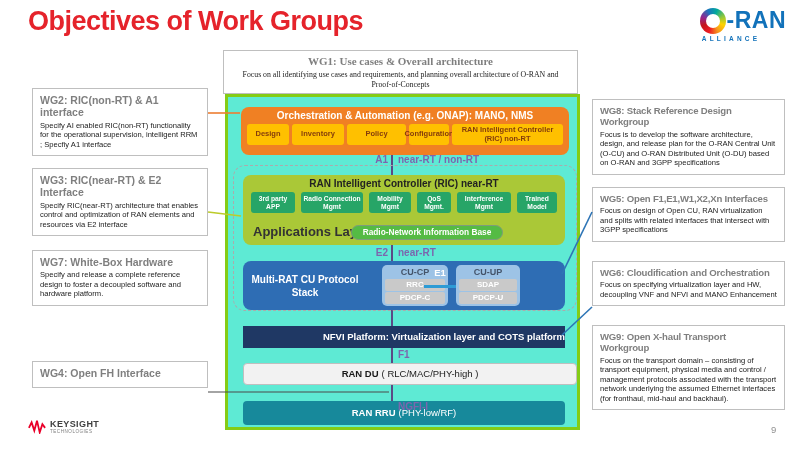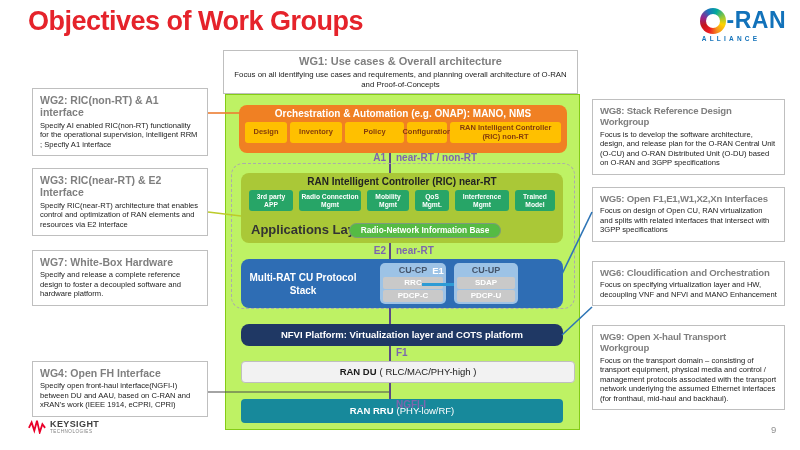--- a/index.html
+++ b/index.html
@@ -24,29 +24,29 @@
   .ks-text .ks-sub  { font-size:4.6px; color:#808080; letter-spacing:0.5px; }
   .pagenum { position:absolute; left:771px; top:424px; font-size:9.5px; color:#909090; }
 
   
   .wgbox { position:absolute; background:#fff; border:1px solid #BFBFBF; padding:5px 7px 6px; }
   .wg-t { font-size:10.5px; font-weight:bold; color:#7F7F7F; line-height:1.18; margin-bottom:2px; }
   .wg-b { font-size:7.6px; color:#1a1a1a; line-height:1.25; }
   .wg-left  { left:32px;  width:176px; }
   .wg-right { left:592px; width:193px; }
   .wg-right .wg-t { font-size:9.6px; letter-spacing:-0.2px; }
-  #wg1 { left:223px; top:50px; width:355px; text-align:center; padding:4px 8px; }
+  #wg1 { left:223px; top:50px; width:355px; text-align:center; padding:4px 8px;font-family:Liberation Serif, serif; }
   #wg1 .wg-t { font-size:11px; }
   #wg1 .wg-b { font-size:7.8px; }
   #wg2 { top:88px; }  #wg3 { top:168px; } #wg7 { top:250px; } #wg4 { top:361px; }
   #wg8 { top:99px; }  #wg5 { top:187px; } #wg6 { top:261px; } #wg9 { top:325px; }
 
   
   .diagram { position:absolute; left:225px; top:94px; width:355px; height:336px;
-             background:#bef264; border:1px solid #84cc16; }
+             background:#5eead4; border:3px solid #84cc16; }
   .vline { position:absolute; left:163px; top:58px; width:2px; height:248px;
            background:#5B4A85; z-index:0; }
   .iface { position:absolute; font-size:10px; font-weight:bold; color:#7C66AE; z-index:2; }
   .if-l { left:128px; width:32px; text-align:right; }
   .if-r { left:170px; }
 
   .orch { position:absolute; left:13px; top:10px; width:328px; height:48px;
           background:#F08023; border-radius:8px; z-index:1; }
   .orch-t { text-align:center; color:#fff; font-weight:bold; font-size:10px; margin-top:3px; }
   .orch-chips { display:flex; gap:3px; padding:3px 6px 0; }
@@ -83,22 +83,22 @@
               padding:1px 3px; text-align:center; }
   #cucp { left:115px; width:66px;margin-left:24px; } #cuup { left:213px; width:64px; }
   .cu-h { font-size:9px; font-weight:bold; color:#44546A; line-height:12px; }
   .cu-chip { background:#C9C9C9; color:#fff; font-weight:bold; font-size:8px; height:12px;
              line-height:12px; border-radius:2px; margin-top:1px; }
   .e1 { position:absolute; left:183px; top:6px; width:28px; text-align:center;
         color:#fff; font-weight:bold; font-size:9.5px; }
   .cu-link { position:absolute; left:181px; top:24px; width:32px; height:2.5px; background:#2D9BD5; }
 
   .nfvi { position:absolute; left:15px; top:229px; width:322px; height:22px;
-          background:#1F3864; border-radius:8px; color:#fff; font-weight:bold;
-          font-size:9.5px; line-height:22px; text-align:center; z-index:1; }
+          background:#1F3864; border-radius:0; color:#fff; font-weight:bold;
+          font-size:9.5px; line-height:22px; text-align:right; z-index:1; }
   .randu { position:absolute; left:15px; top:266px; width:334px; height:22px;
            background:#F2F2F2; border:1px solid #BFBFBF; border-radius:4px;
            font-size:9.5px; line-height:20px; text-align:center; color:#1a1a1a; z-index:1; }
   .ranrru { position:absolute; left:15px; top:304px; width:322px; height:24px;
             background:#17899B; border-radius:4px; color:#fff; font-size:9.5px;
             line-height:24px; text-align:center; z-index:1; }
   .bold { font-weight:bold; } .aft { margin-left:3px; }
 
   .connectors { position:absolute; left:0; top:0; width:800px; height:450px;
                 pointer-events:none; z-index:3; }
@@ -130,21 +130,20 @@
   <div class="wgbox wg-left" id="wg3">
     <div class="wg-t">WG3: RIC(near-RT) &amp; E2 Interface</div>
     <div class="wg-b">Specify RIC(near-RT) architecture that enables control and optimization of RAN elements and resources via E2 interface</div>
   </div>
   <div class="wgbox wg-left" id="wg7">
     <div class="wg-t">WG7: White-Box Hardware</div>
     <div class="wg-b">Specify and release a complete reference design to foster a decoupled software and hardware platform.</div>
   </div>
   <div class="wgbox wg-left" id="wg4">
     <div class="wg-t">WG4: Open FH Interface</div>
-    <div class="wg-b">Specify open front-haul interface(NGFI-I) between DU and AAU, based on C-RAN and xRAN's work (IEEE 1914, eCPRI, CPRI)</div>
   </div>
 
   <div class="wgbox wg-right" id="wg8">
     <div class="wg-t">WG8: Stack Reference Design Workgroup</div>
     <div class="wg-b">Focus is to develop the software architecture, design, and release plan for the O-RAN Central Unit (O-CU) and O-RAN Distributed Unit (O-DU) based on O-RAN and 3GPP specifications</div>
   </div>
   <div class="wgbox wg-right" id="wg5">
     <div class="wg-t">WG5: Open F1,E1,W1,X2,Xn Interfaces</div>
     <div class="wg-b">Focus on design of Open CU, RAN virtualization and splits with related interfaces that intersect with 3GPP specifications</div>
   </div>

